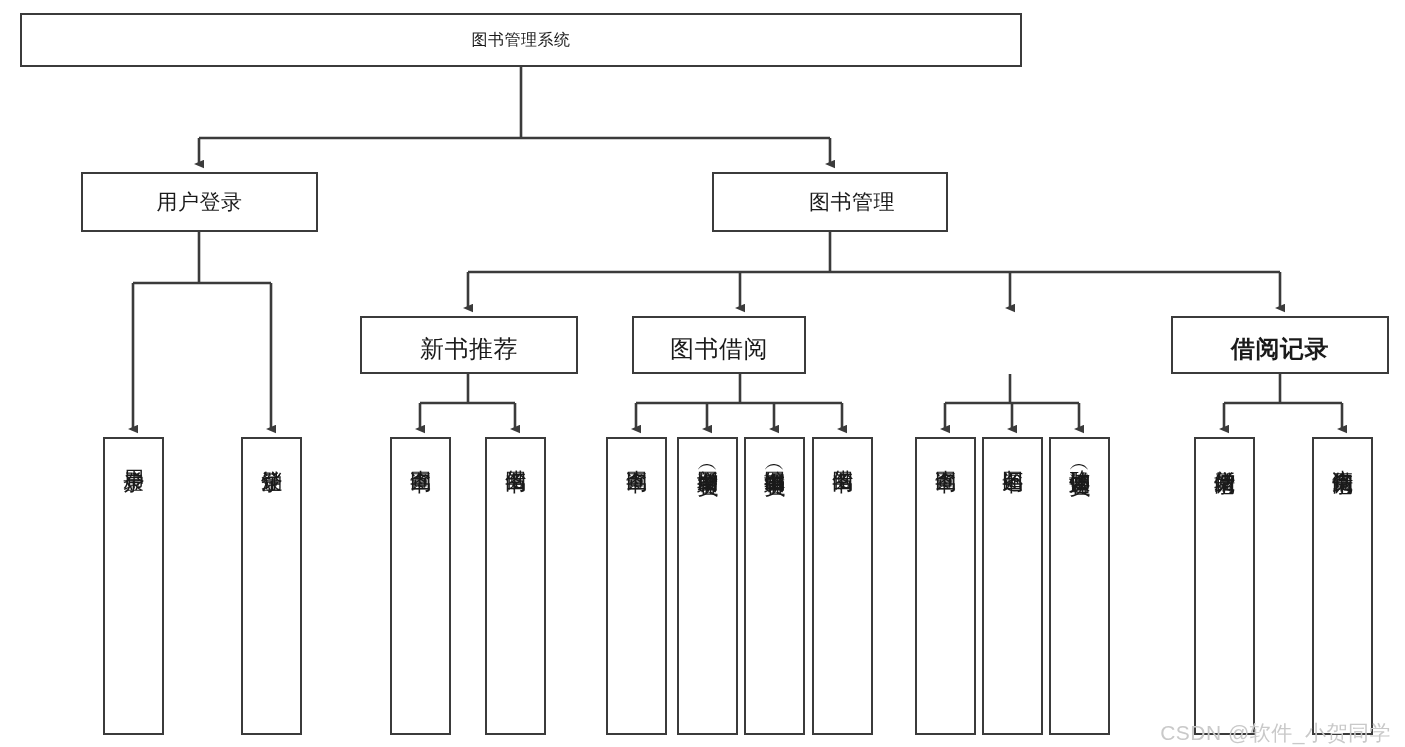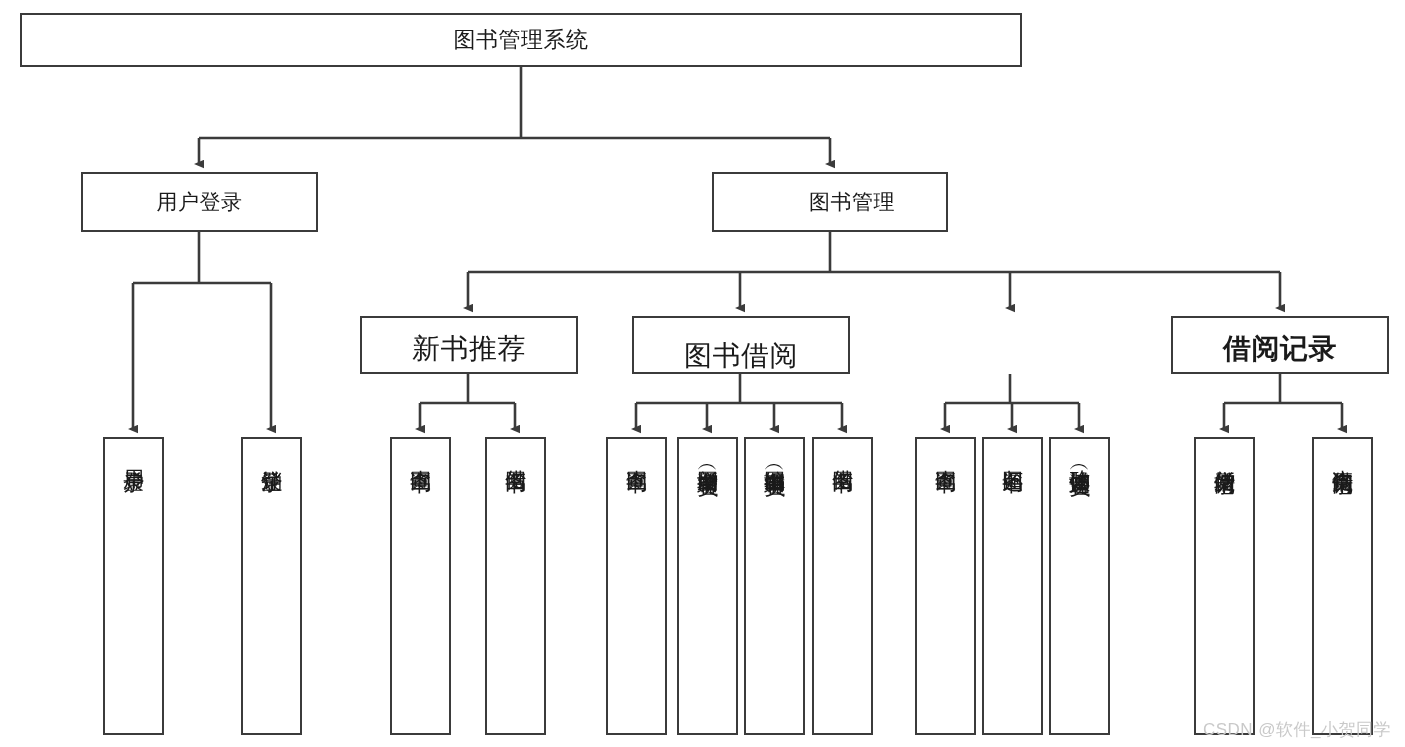--- a/index.html
+++ b/index.html
@@ -35,43 +35,43 @@
     align-items: center;
     justify-content: center;
     color: #1a1a1a;
   }
   .node .label {
     display: block;
     text-align: center;
     line-height: 1.18;
     letter-spacing: 0.5px;
   }
-  .node.root .label { font-size: 22px; }
+  .node.root .label { font-size: 16px; }
   .node.level2 .label { font-size: 21px; }
-  .node.level3 .label { font-size: 28px; margin-top: 8px; }
+  .node.level3 .label { font-size: 24px; margin-top: 8px; }
   .node.leaf {
     align-items: flex-start;
     padding-top: 14px;
   }
   .node.leaf .label {
     writing-mode: vertical-rl;
     text-orientation: upright;
     font-size: 21px;
     line-height: 1.06;
     letter-spacing: 1px;
     white-space: nowrap;
   }
   .node.leaf.tall .label {
     padding-top: 0;
   }
   #watermark {
     position: absolute;
     right: 14px;
-    bottom: 6px;
-    font-size: 17px;
+    bottom: 0;
+    font-size: 21px;
     color: #c9c9c9;
     letter-spacing: 0.5px;
     white-space: nowrap;
     user-select: none;
   }
 </style>
 </head>
 <body>
 
 <div id="diagram-root">
@@ -133,21 +133,21 @@
   <div class="node level2" style="left:81px; top:172px; width:237px; height:60px;">
     <span class="label">用户登录</span>
   </div>
   <div class="node level2" style="left:712px; top:172px; width:236px; height:60px;padding-left:44px;">
     <span class="label">图书管理</span>
   </div>
 
   <div class="node level3" style="left:360px; top:316px; width:218px; height:58px;">
     <span class="label">新书推荐</span>
   </div>
-  <div class="node level3" style="left:632px; top:316px; width:218px; height:58px;align-items:flex-end;">
+  <div class="node level3" style="left:632px; top:316px; width:174px; height:58px;">
     <span class="label">图书借阅</span>
   </div>
   <div class="node level3" style="left:1171px; top:316px; width:218px; height:58px;font-weight:bold;">
     <span class="label">借阅记录</span>
   </div>
 
   <div class="node leaf" style="left:103px; top:437px; width:61px; height:298px;">
     <span class="label">用户登录</span>
   </div>
   <div class="node leaf" style="left:241px; top:437px; width:61px; height:298px;">

